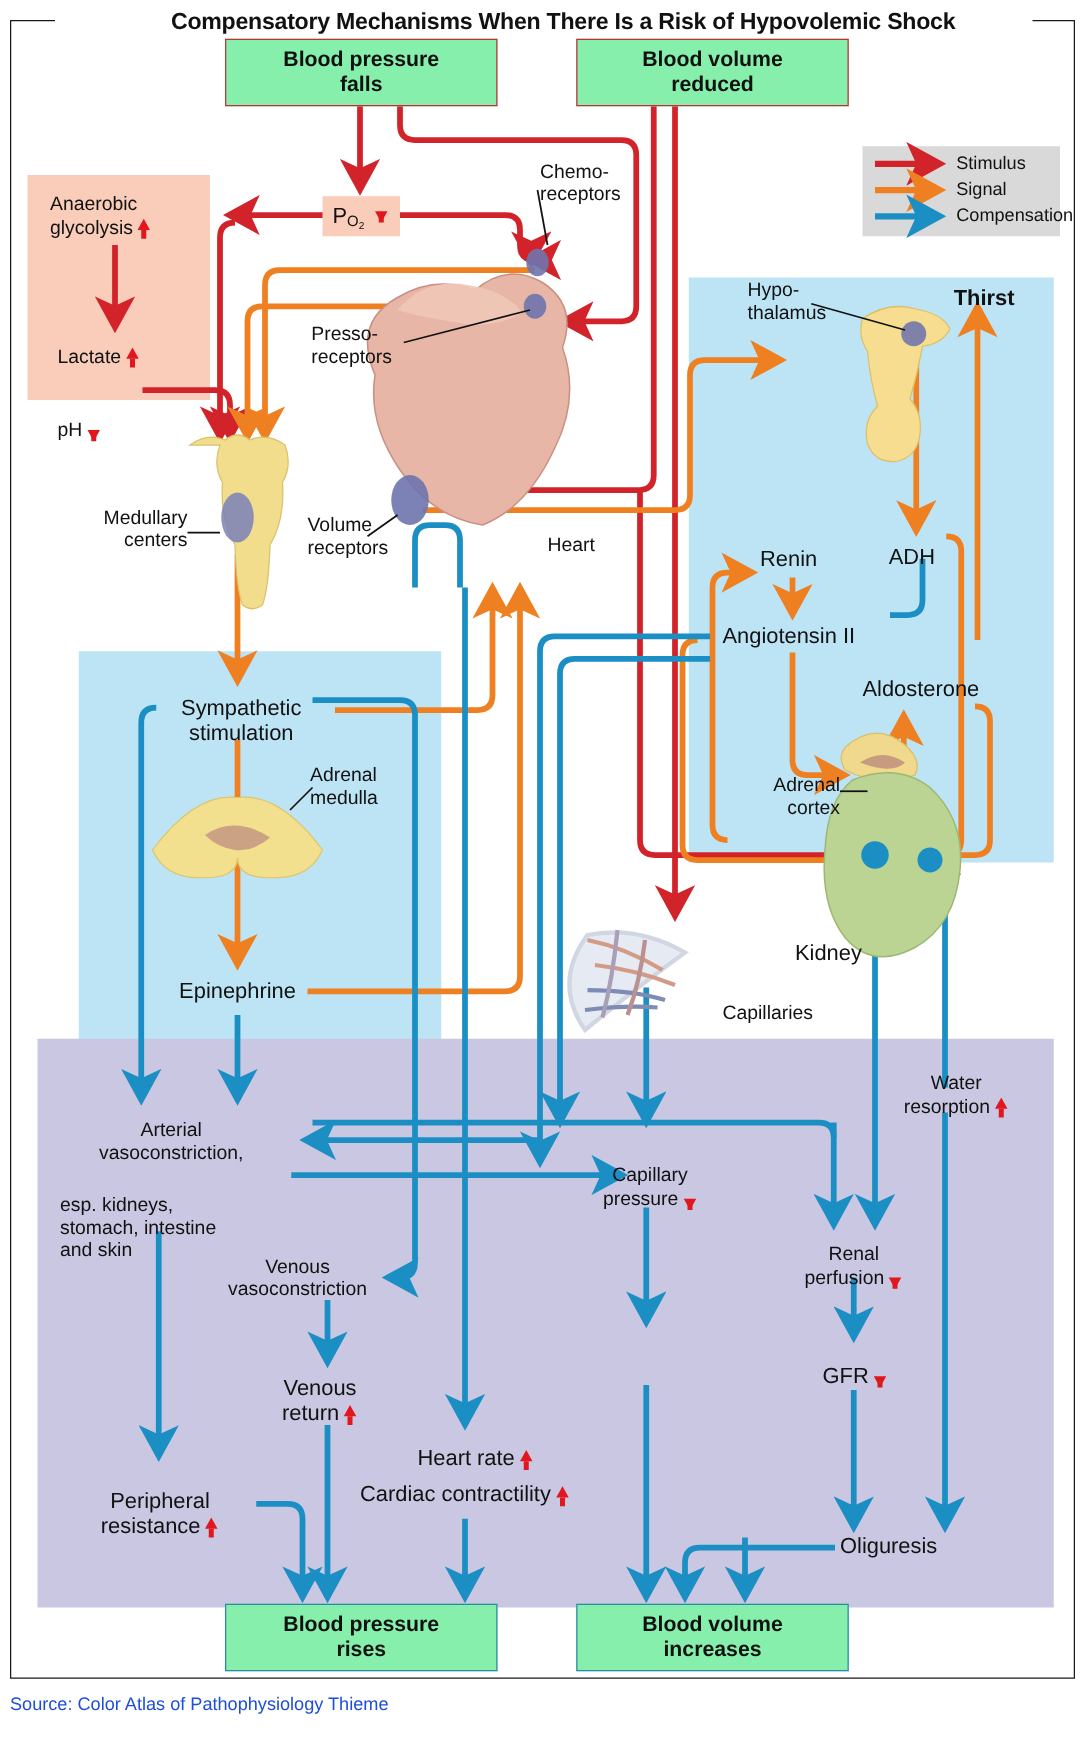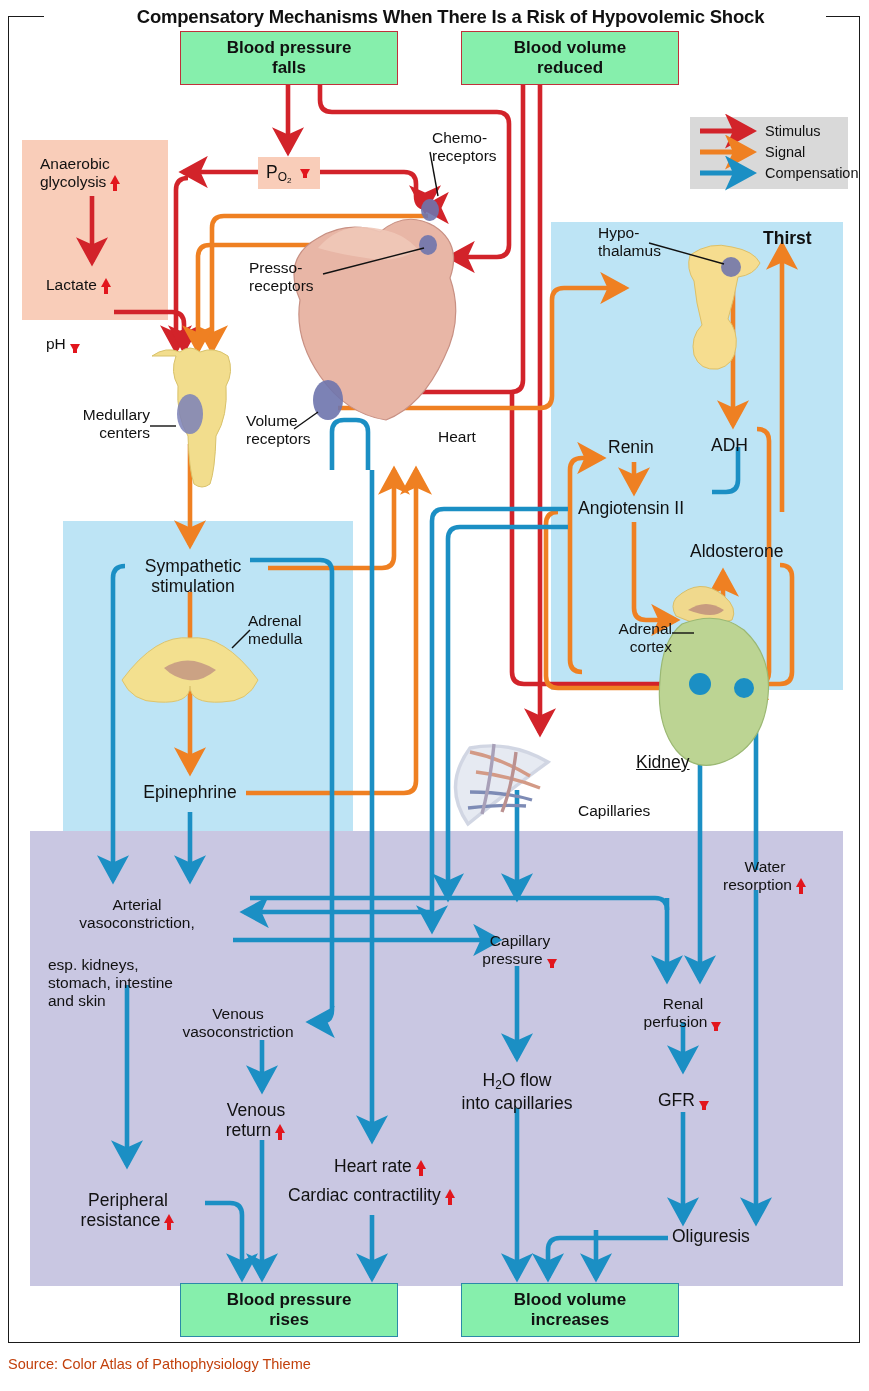--- a/index.html
+++ b/index.html
@@ -6,21 +6,21 @@
   body{font-family:"Liberation Sans",sans-serif;}
   #page{position:relative;width:869px;height:1391px;background:#fff;overflow:hidden;}
 
   
   .frame{position:absolute;left:8px;top:16px;width:852px;height:1327px;border:1.6px solid #1a1a1a;box-sizing:border-box;}
   .frame-gap{position:absolute;left:44px;top:8px;width:782px;height:20px;background:#fff;}
 
   .title{position:absolute;left:0;top:6px;width:869px;text-align:center;font-size:18.5px;font-weight:bold;
          color:#111;letter-spacing:-0.2px;font-family:"Liberation Sans",sans-serif;padding-left:16px;}
 
-  .source{position:absolute;left:8px;top:1356px;font-size:14.5px;color:#c2410c;}
+  .source{position:absolute;left:8px;top:1356px;font-size:14.5px;color:#1d4ed8;}
 
   
   .panel{position:absolute;}
   .panel-pink{background:#f9cdb9;}
   .panel-blue{background:#bde4f5;}
   .panel-lav{background:#c9c7e2;}
   .panel-gray{background:#d9d9d9;}
 
   
   .box{position:absolute;box-sizing:border-box;display:flex;align-items:center;justify-content:center;
@@ -327,21 +327,21 @@
   <div class="lbl lbl-big" style="left:578px;top:498px;">
     <span>Angiotensin II</span>
   </div>
   <div class="lbl lbl-big" style="left:690px;top:541px;">
     <span>Aldosterone</span>
   </div>
   <div class="lbl r" style="left:576px;top:620px;width:96px;">
     <span>Adrenal</span><br>
     <span>cortex</span>
   </div>
-  <div class="lbl lbl-big" style="left:636px;top:752px;text-decoration:underline;">
+  <div class="lbl lbl-big" style="left:636px;top:752px;">
     <span>Kidney</span>
   </div>
 
   <div class="lbl lbl-big c" style="left:118px;top:556px;width:150px;">
     <span>Sympathetic</span><br>
     <span>stimulation</span>
   </div>
   <div class="lbl" style="left:248px;top:612px;">
     <span>Adrenal</span><br>
     <span>medulla</span>
@@ -398,24 +398,20 @@
           <b class="stem"></b>
         </i></span>
   </div>
 
   <div class="lbl c" style="left:460px;top:932px;width:120px;">
     <span>Capillary</span><br>
     <span>pressure</span><span class="arrowglyph"><i class="tri dn" style="top:9px;">
           <b class="stem"></b>
         </i></span>
   </div>
-  <div class="lbl lbl-big c" style="left:432px;top:1070px;width:170px;">
-    <span>H<sub>2</sub>O flow</span><br>
-    <span>into capillaries</span>
-  </div>
 
   <div class="lbl c" style="left:620px;top:995px;width:126px;text-align:center;">
     <span>Renal</span><br>
     <span>perfusion</span><span class="arrowglyph"><i class="tri dn" style="top:9px;">
           <b class="stem"></b>
         </i></span>
   </div>
   <div class="lbl lbl-big" style="left:658px;top:1090px;">
     <span>GFR</span><span class="arrowglyph"><i class="tri dn" style="top:9px;">
           <b class="stem"></b>

